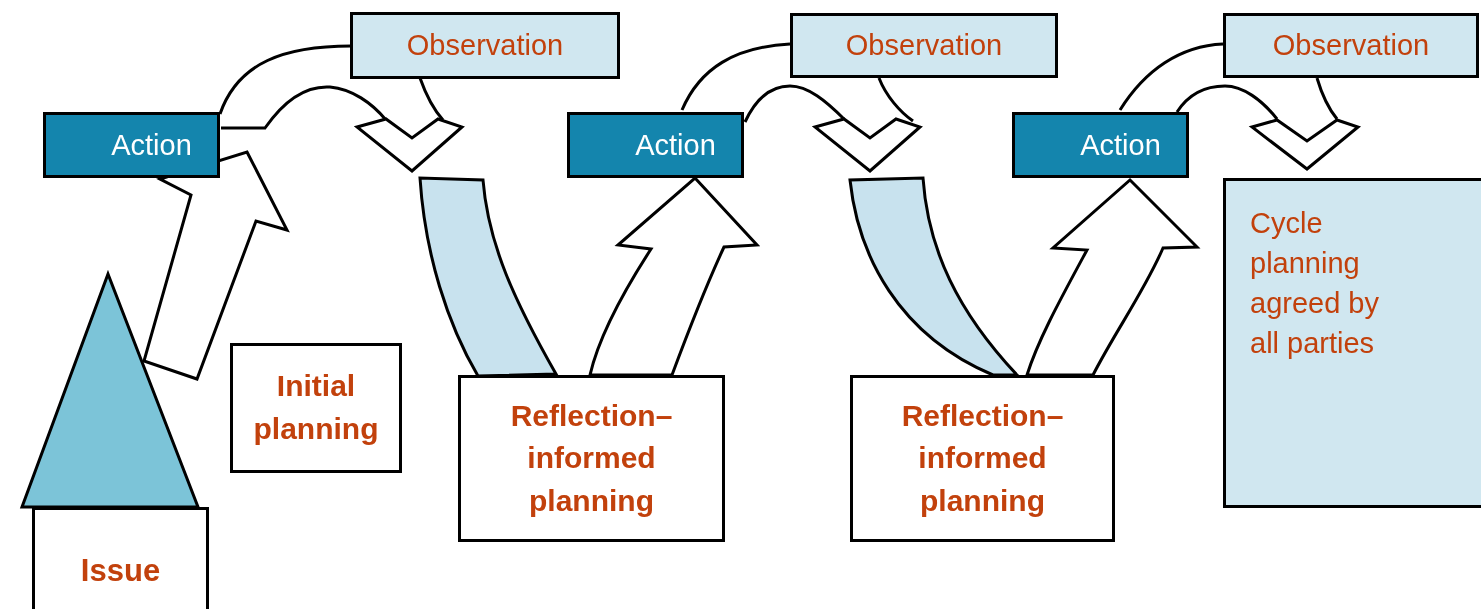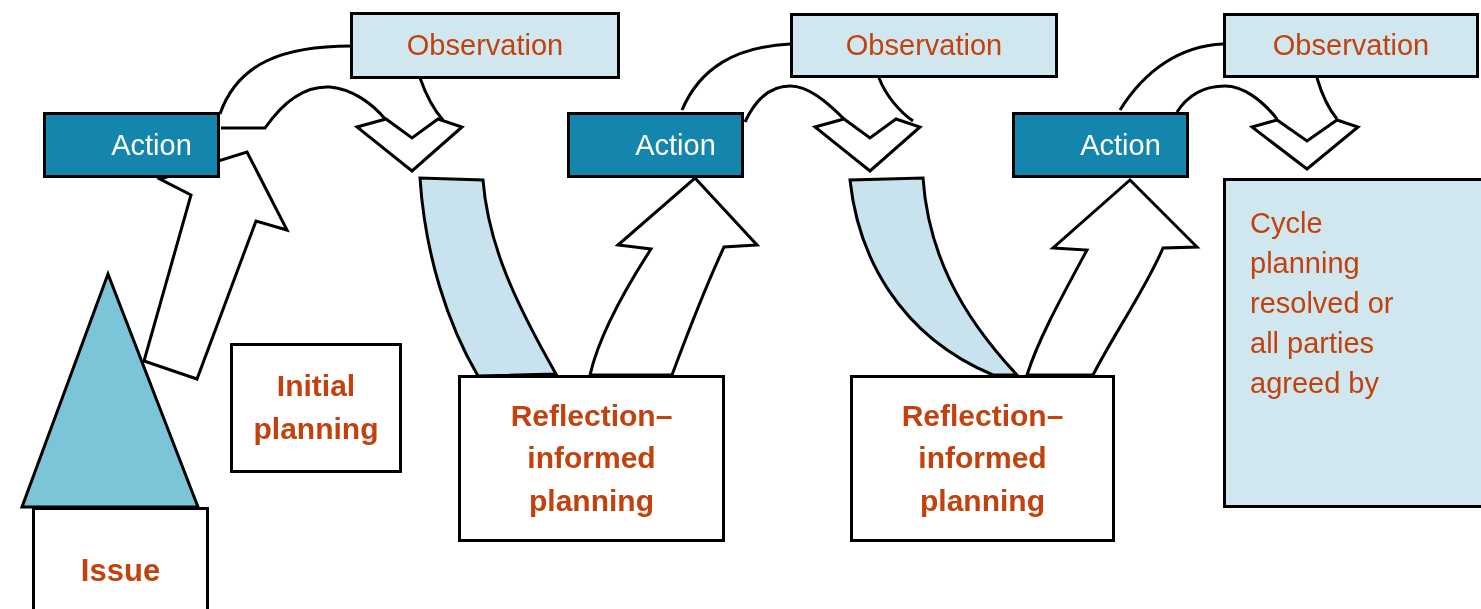--- a/index.html
+++ b/index.html
@@ -130,22 +130,21 @@
 
   <div class="box plain" style="left:850px; top:375px; width:265px; height:167px;">
     <span class="ln">Reflection–</span>
     <span class="ln">informed</span>
     <span class="ln">planning</span>
   </div>
 
   <div class="box note" style="left:1223px; top:178px; width:292px; height:330px;">
     <span class="ln">Cycle</span>
     <span class="ln">planning</span>
-    <span class="ln">resolved or</span>
+    <span class="ln">agreed by</span>
     <span class="ln">all parties</span>
-    <span class="ln">agreed by</span>
   </div>
 
   <div class="box issue-box" style="left:32px; top:507px; width:177px; height:127px;">
     <span>Issue</span>
   </div>
 
 </div>
 
 </body></html>

